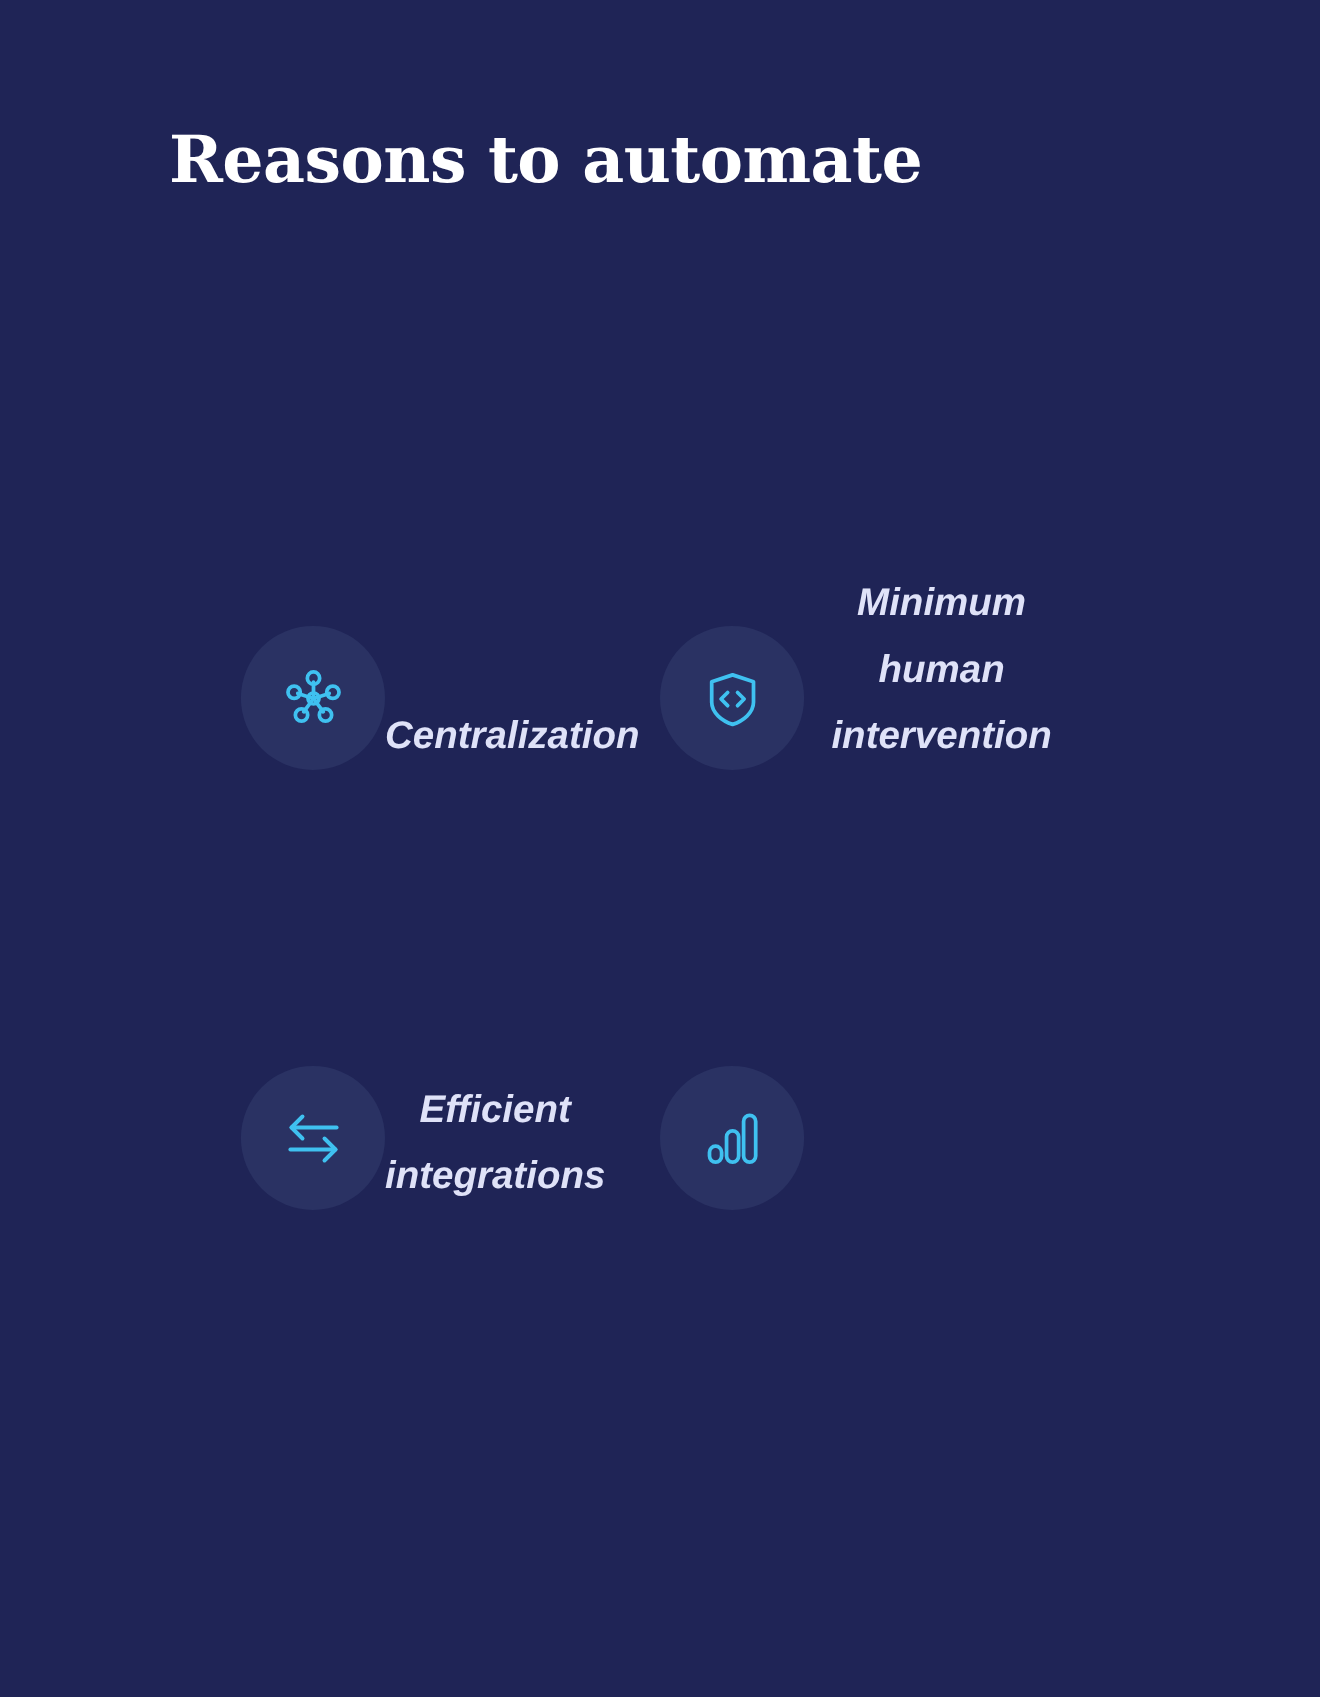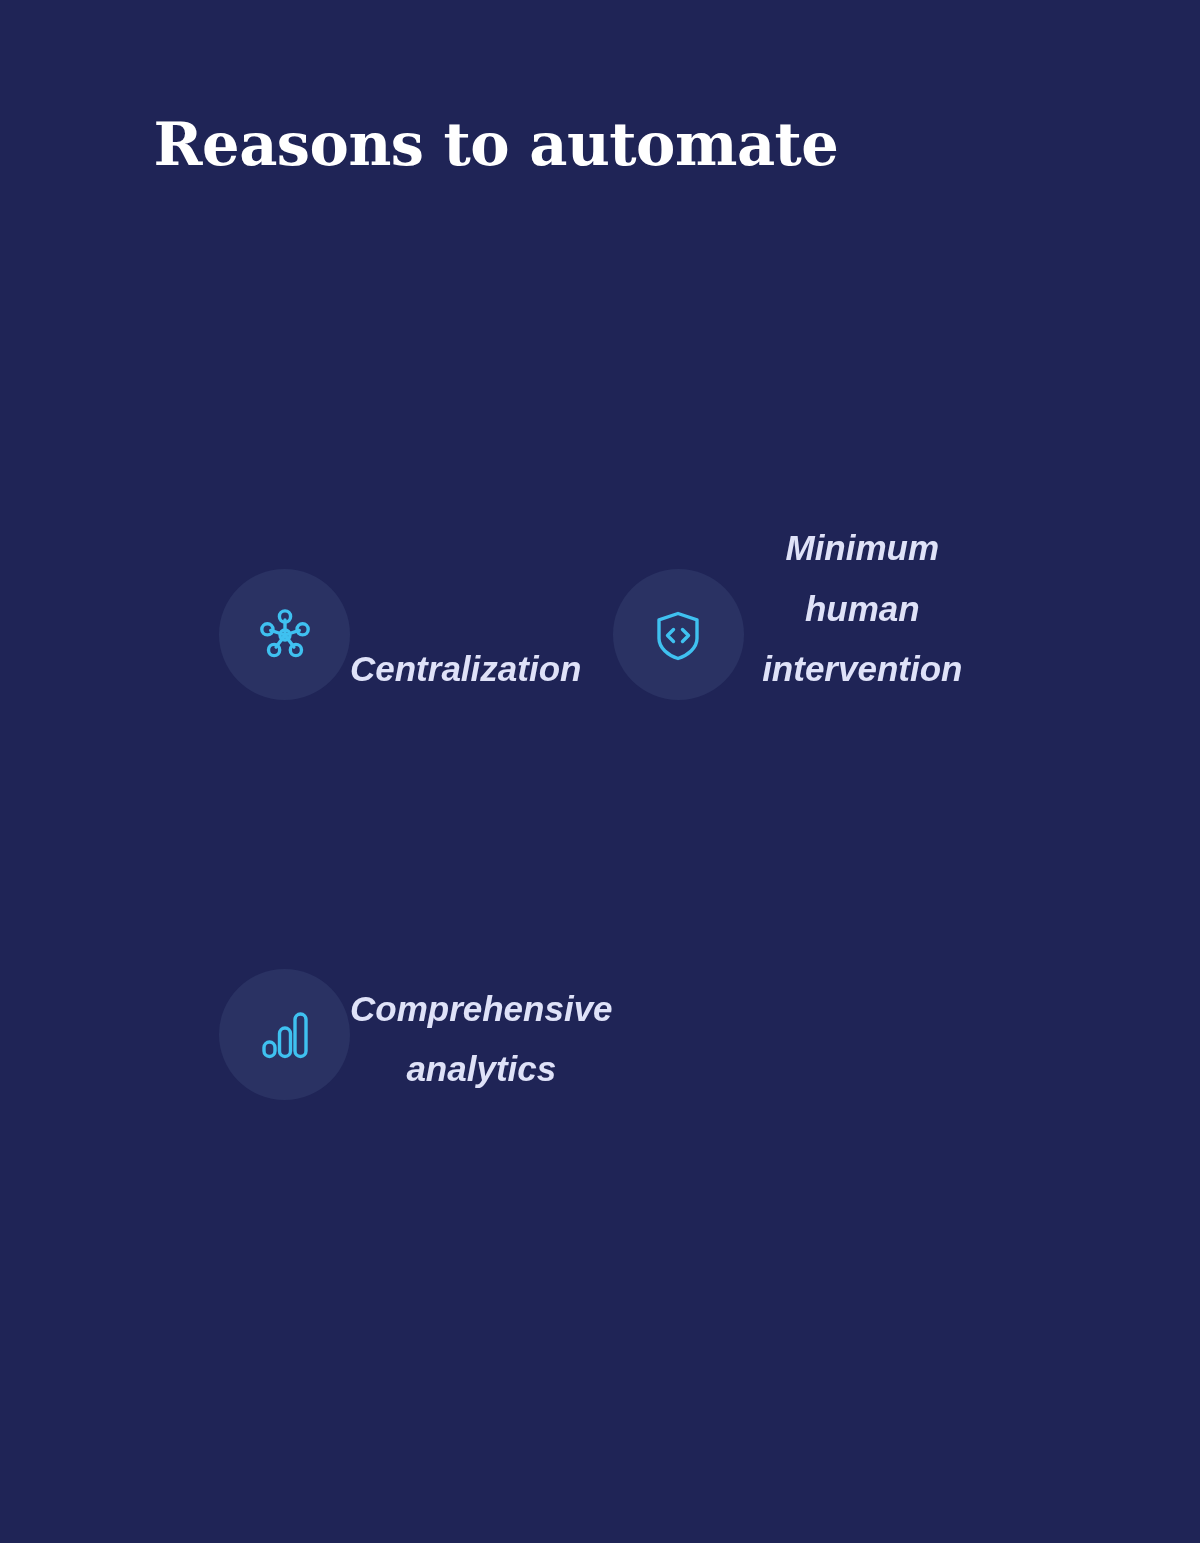--- a/index.html
+++ b/index.html
@@ -123,29 +123,41 @@
             <polyline points="35.5,25.5 41.5,31.5 35.5,37.5"></polyline>
           </svg>
         </span>
       </div>
       <div class="reason-label">Minimum human
 intervention</div>
     </div>
 
 
 
+    <div class="reason-card">
+      <div class="icon-circle">
+        <span>
+          <svg width="62" height="62" viewBox="0 0 62 62" fill="none" stroke="#3fc1f0" stroke-width="3.6" stroke-linecap="round" stroke-linejoin="round">
+            <line x1="52" y1="21" x2="11" y2="21"></line>
+            <polyline points="21,11 11,21 21,31"></polyline>
+            <line x1="10" y1="41" x2="51" y2="41"></line>
+            <polyline points="41,31 51,41 41,51"></polyline>
+          </svg>
+        </span>
+      </div>
+      <div class="reason-label">Efficient
+integrations</div>
+    </div>
 
     <div class="reason-card">
       <div class="icon-circle">
         <span>
           <svg width="62" height="62" viewBox="0 0 62 62" fill="none" stroke="#3fc1f0" stroke-width="3.4" stroke-linecap="round" stroke-linejoin="round">
             <rect x="10" y="38" width="11" height="14.5" rx="5.5"></rect>
             <rect x="25.5" y="24" width="11" height="28.5" rx="5.5"></rect>
             <rect x="41" y="10" width="11" height="42.5" rx="5.5"></rect>
           </svg>
         </span>
       </div>
-      <div class="reason-label">Comprehensive
-analytics</div>
     </div>
 
   </div>
 </div>
 
 </body></html>

